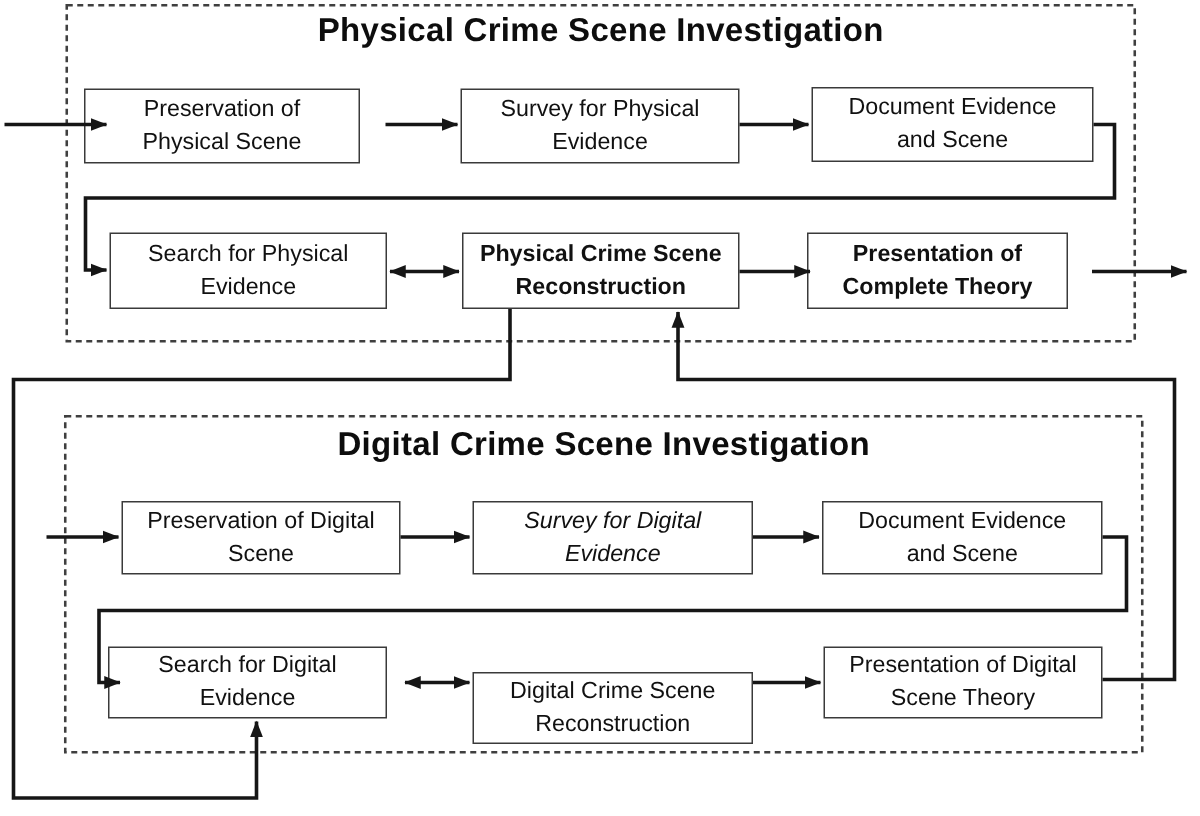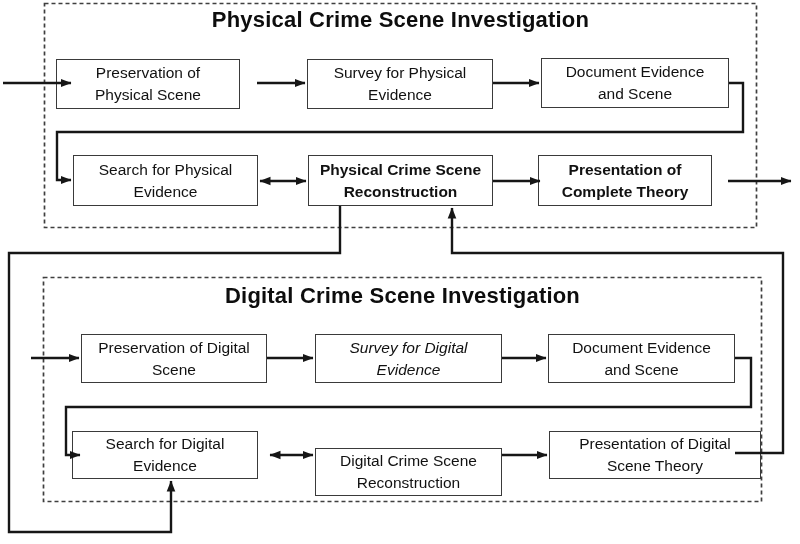--- a/index.html
+++ b/index.html
@@ -82,21 +82,21 @@
   <div class="node" style="left:81px;  top:334px; width:186px; height:49px;">Preservation of Digital
 Scene</div>
   <div class="node" style="left:315px; top:334px; width:187px; height:49px;font-style:italic;">Survey for Digital
 Evidence</div>
   <div class="node" style="left:548px; top:334px; width:187px; height:49px;">Document Evidence
 and Scene</div>
   <div class="node" style="left:72px;  top:431px; width:186px; height:48px;">Search for Digital
 Evidence</div>
   <div class="node" style="left:315px; top:448px; width:187px; height:48px;">Digital Crime Scene
 Reconstruction</div>
-  <div class="node" style="left:549px; top:431px; width:212px; height:48px;">Presentation of Digital
+  <div class="node" style="left:549px; top:431px; width:186px; height:48px;">Presentation of Digital
 Scene Theory</div>
 
   <svg class="wires" width="800" height="544" viewBox="0 0 800 544">
     <defs>
       <marker id="ah" markerUnits="userSpaceOnUse" markerWidth="12" markerHeight="11" refX="10.5" refY="5" orient="auto-start-reverse">
         <path d="M0,0.7 L11,5 L0,9.3 Z" fill="#161616"></path>
       </marker>
     </defs>
 
     <rect class="boundary" x="44.5" y="3.5" width="712" height="224"></rect>

